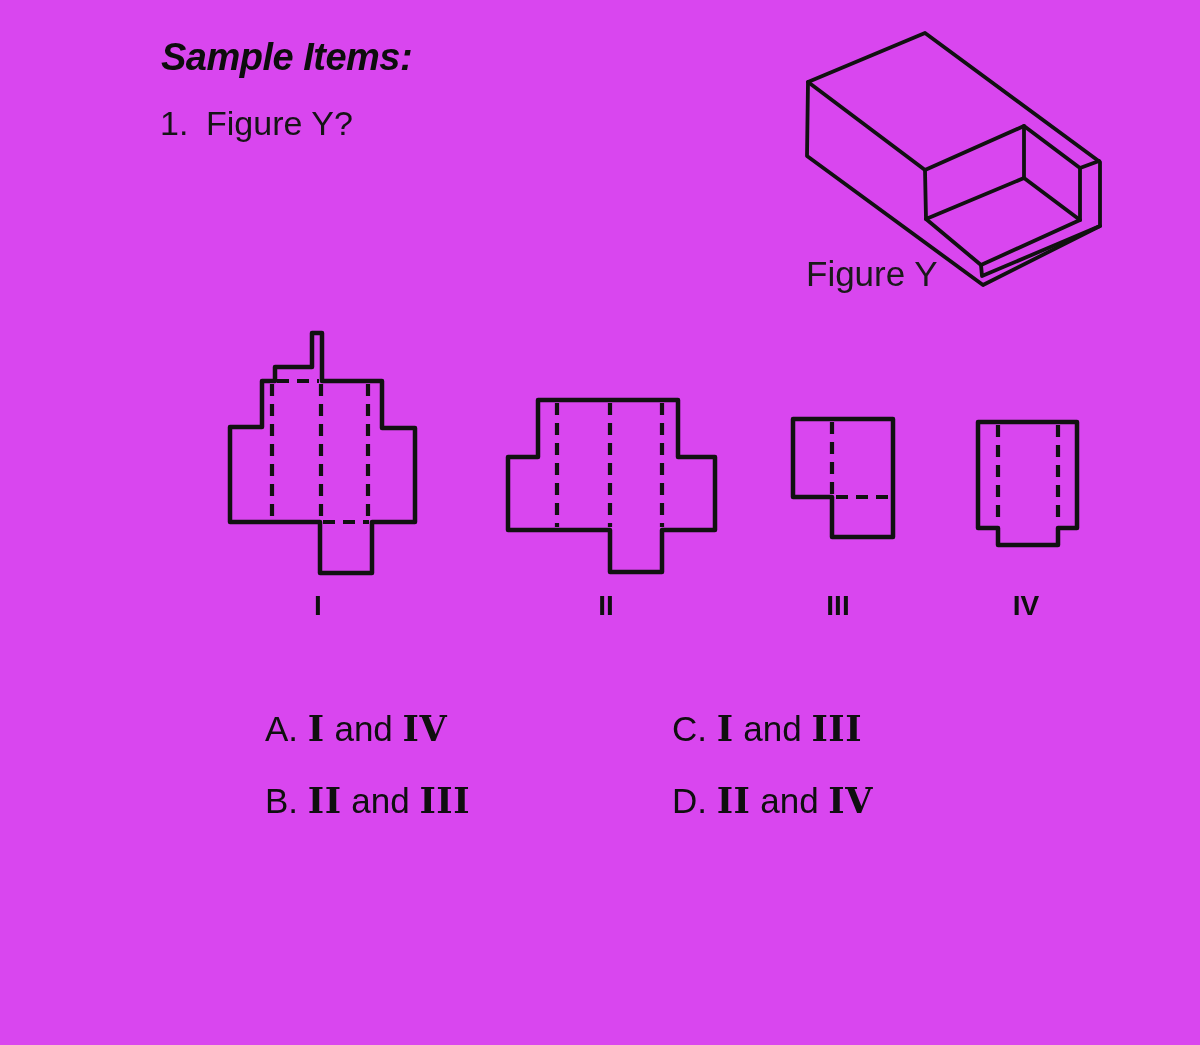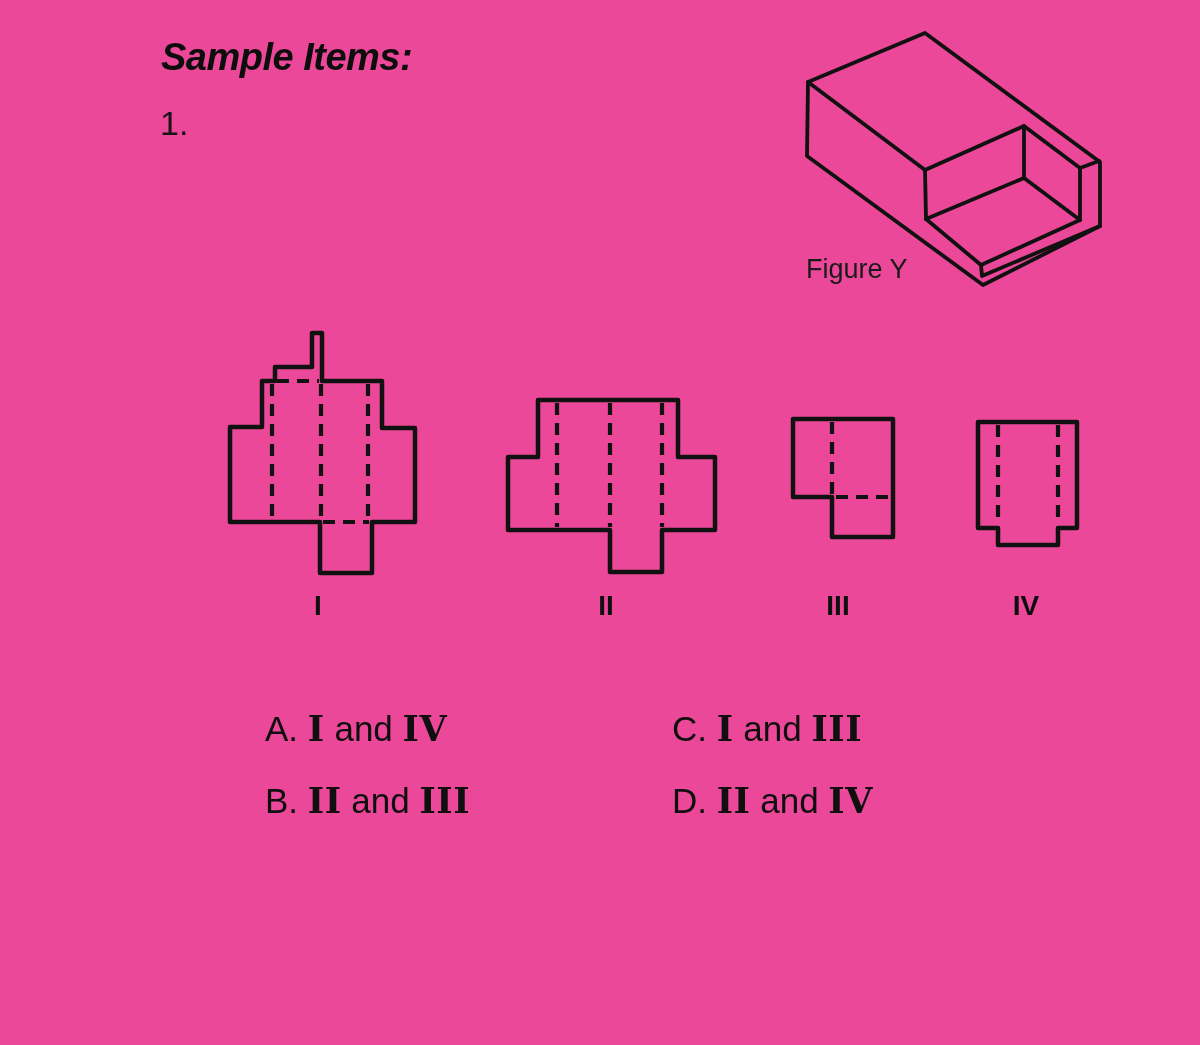--- a/index.html
+++ b/index.html
@@ -1,38 +1,38 @@
 <!DOCTYPE html>
 <html><head>
 <meta charset="utf-8">
 <style>
   html,body { margin:0; padding:0; background:#ffffff; }
   #canvas {
-    position:relative; width:1200px; height:1045px; background:#ec4899;
+    position:relative; width:1200px; height:1045px; background:#d946ef;
     font-family:"Liberation Sans", sans-serif; color:#151515; overflow:hidden;
   }
   .abs { position:absolute; }
 
   
   #heading {
     left:161px; top:36px; font-size:38px; font-weight:bold; font-style:italic;
     letter-spacing:-0.5px; color:#0d0d0d;
   }
 
   
   #q-number { left:160px; top:106px; font-size:34px; line-height:34px; }
   #q-lines  { left:206px; top:106px; width:552px; }
   .q-line {
     font-size:34px; line-height:34px; height:34px; margin:0;
     text-align:justify; text-align-last:justify; white-space:normal;
   }
   .q-line.q-last { text-align:left; text-align-last:left; }
 
   
-  #figure-y-caption { left:806px; top:254px; font-size:27px; color:#1a1a1a; }
+  #figure-y-caption { left:806px; top:254px; font-size:35px; color:#1a1a1a; }
 
   
   .pat-label {
     top:590px; width:64px; text-align:center; font-size:28px; font-weight:bold;
     color:#0f0f0f;
   }
   #pat-label-1 { left:286px; }
   #pat-label-2 { left:574px; }
   #pat-label-3 { left:806px; }
   #pat-label-4 { left:994px; }
@@ -55,20 +55,21 @@
 </head>
 <body>
 
 <div id="canvas">
 
   <div id="heading" class="abs">Sample Items:</div>
 
   <div id="q-number" class="abs">1.</div>
 
   <div id="q-lines" class="abs">
+    <div class="q-line q-last">Figure Y?</div>
   </div>
 
   <svg class="abs" style="left:780px; top:15px;" width="340" height="285" viewBox="780 15 340 285">
     <path class="fig-solid" d="M925 33 L1100 162 L1100 226 L983 285 L807 156 L808 82 Z"></path>
     <path class="fig-solid" d="M808 82 L925 170 L1024 126 L1080 168 L1099 161"></path>
     <path class="fig-solid" d="M925 170 L926 219 L1024 178 L1024 126"></path>
     <path class="fig-solid" d="M926 219 L981 265 L1080 220 L1024 178"></path>
     <path class="fig-solid" d="M1080 168 L1080 220"></path>
     <path class="fig-solid" d="M981 265 L982 276 L1100 226"></path>
   </svg>

